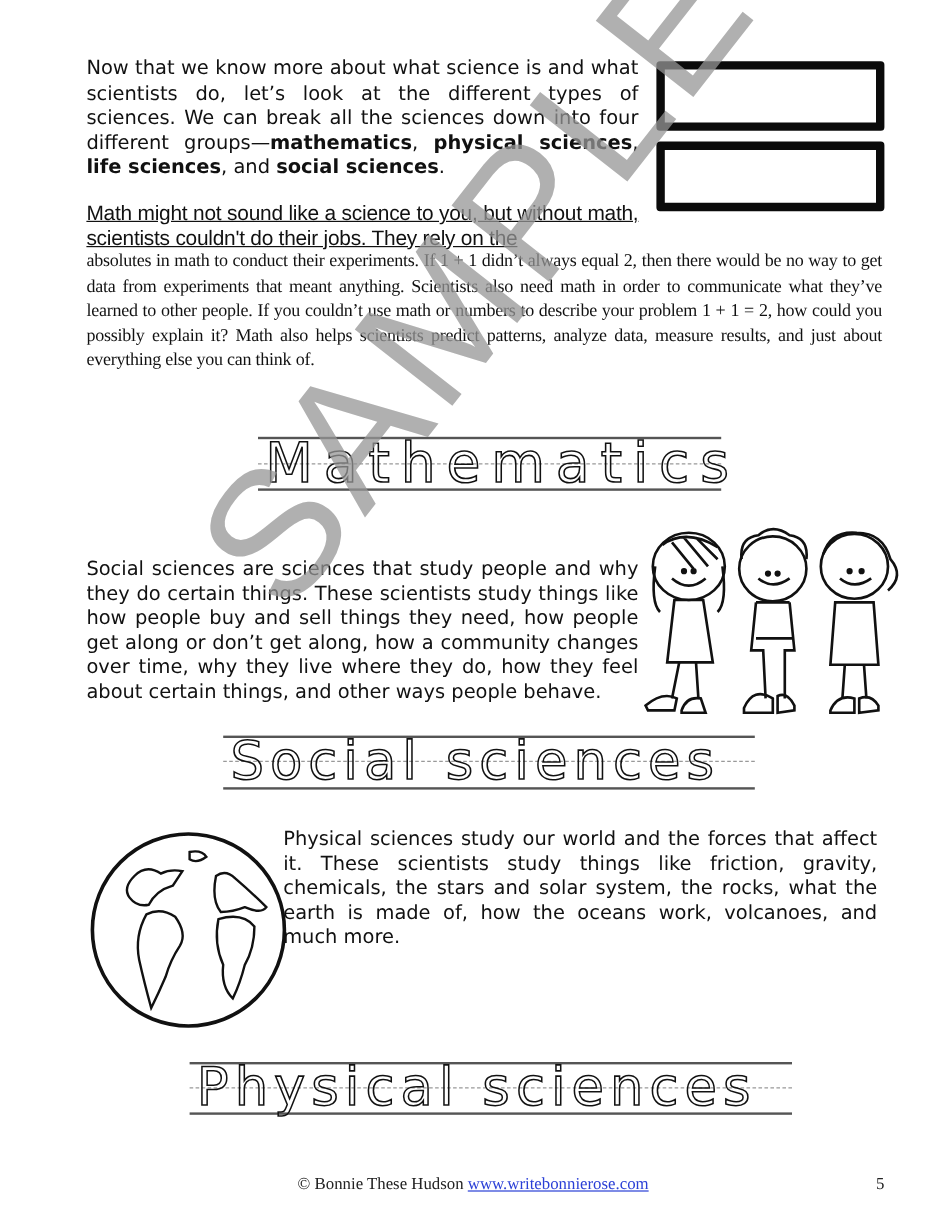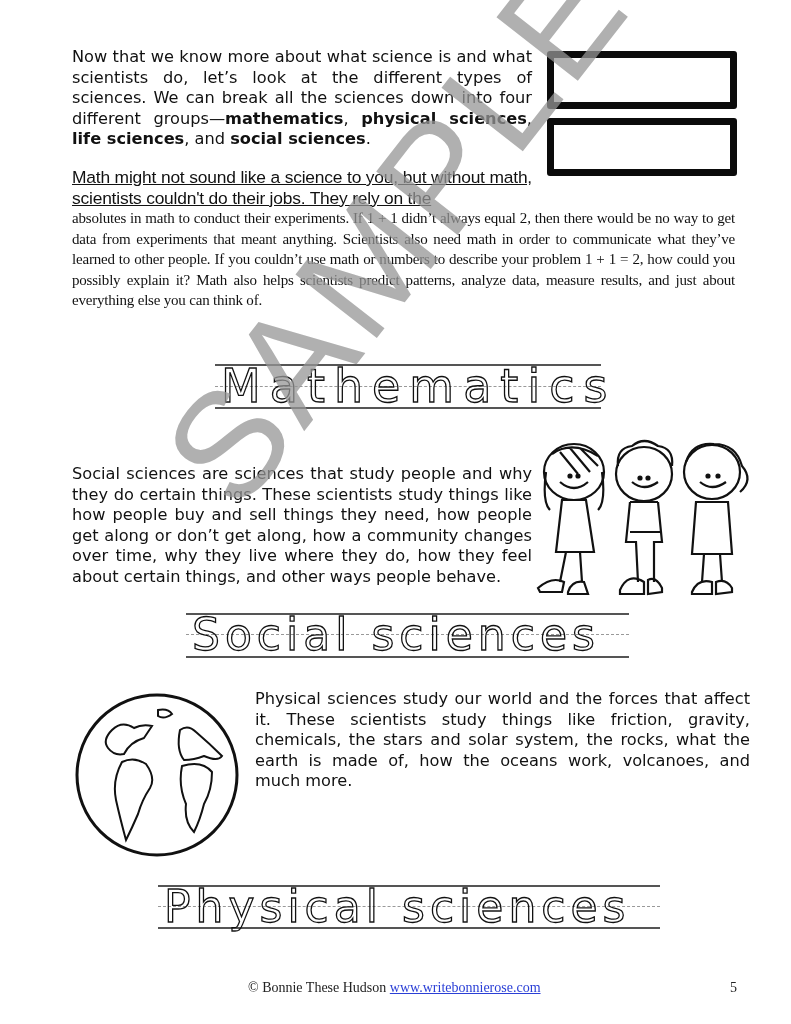--- a/index.html
+++ b/index.html
@@ -4,21 +4,21 @@
 <style>
   html, body { margin:0; padding:0; background:#ffffff; }
   body { width:791px; height:1024px; position:relative; overflow:hidden;
          font-family:"DejaVu Sans", sans-serif; color:#111; }
   .para { position:absolute; font-size:16.2px; line-height:20.6px; text-align:justify; margin:0; }
   .para b { font-weight:bold; }
   .p1 { left:72px; top:47px; width:460px; }
   .p2a { left:72px; top:167px; width:460px; font-family:"Liberation Sans", sans-serif; font-size:17.4px; letter-spacing:-0.2px;text-decoration:underline;}
   .p2b { left:72px; top:208px; width:663px; font-family:Liberation Serif, serif; font-size:15px; letter-spacing:-0.2px;}
   .p3 { left:72px; top:464px; width:460px; }
-  .p4 { left:255px; top:689px; width:495px; }
+  .p4 { left:236px; top:689px; width:495px; }
   .boxes { position:absolute; left:547px; top:51px; width:191px; }
   .box { width:176px; height:44px; border:7px solid #0b0b0b; border-radius:3px; margin-bottom:9px; background:#fff; }
   .trace { position:absolute; }
   .trace .line-top, .trace .line-bot { position:absolute; left:0; right:0; height:0; border-top:2px solid #555; }
   .trace .line-mid { position:absolute; left:0; right:0; height:0; border-top:1px dashed #999; }
   .trace .word { position:absolute; left:6px; white-space:pre; font-family:"DejaVu Sans", sans-serif;
                  color:transparent; -webkit-text-stroke:1.3px #111; letter-spacing:8px; }
   .footer { position:absolute; top:980px; font-family:"Liberation Serif", serif; font-size:14px; color:#222; }
   .footer a { color:#2a3fd6; text-decoration:underline;text-align:center; }
   .watermark { position:absolute; left:130px; top:430px; font-family:"Liberation Sans", sans-serif;

